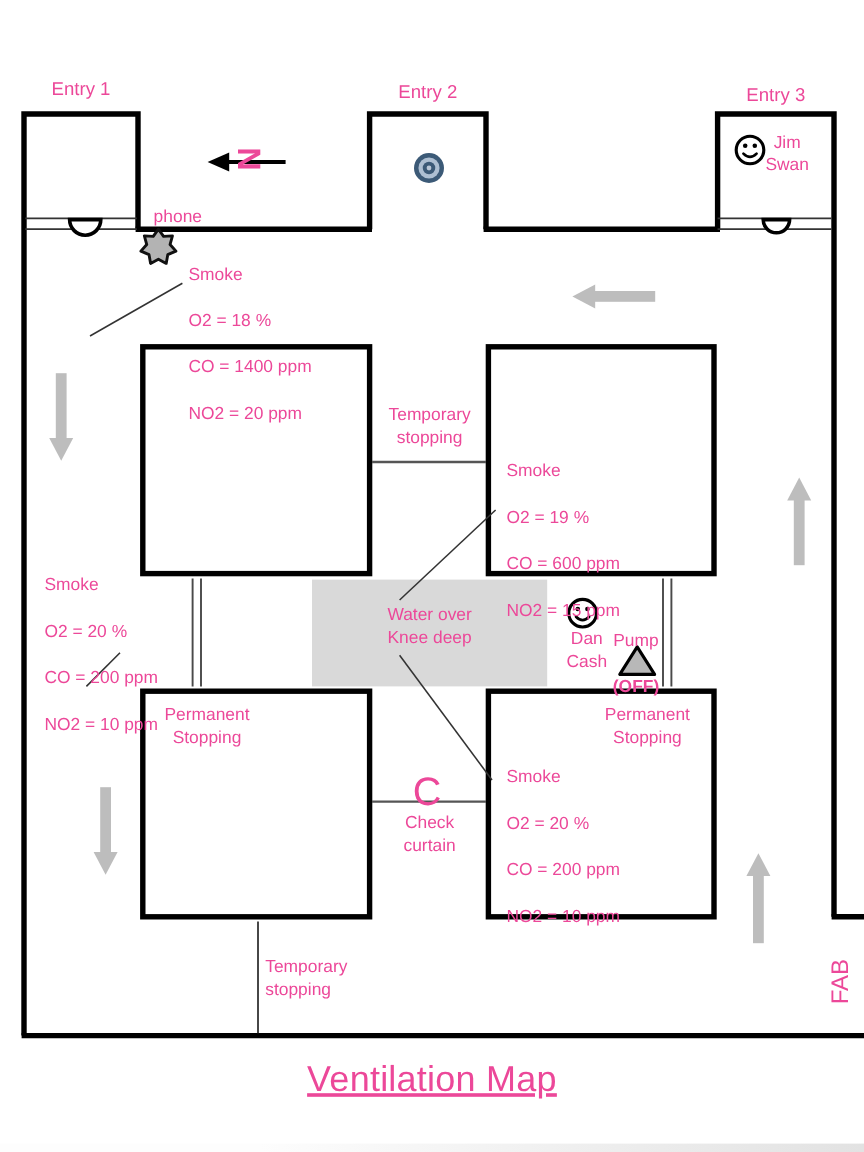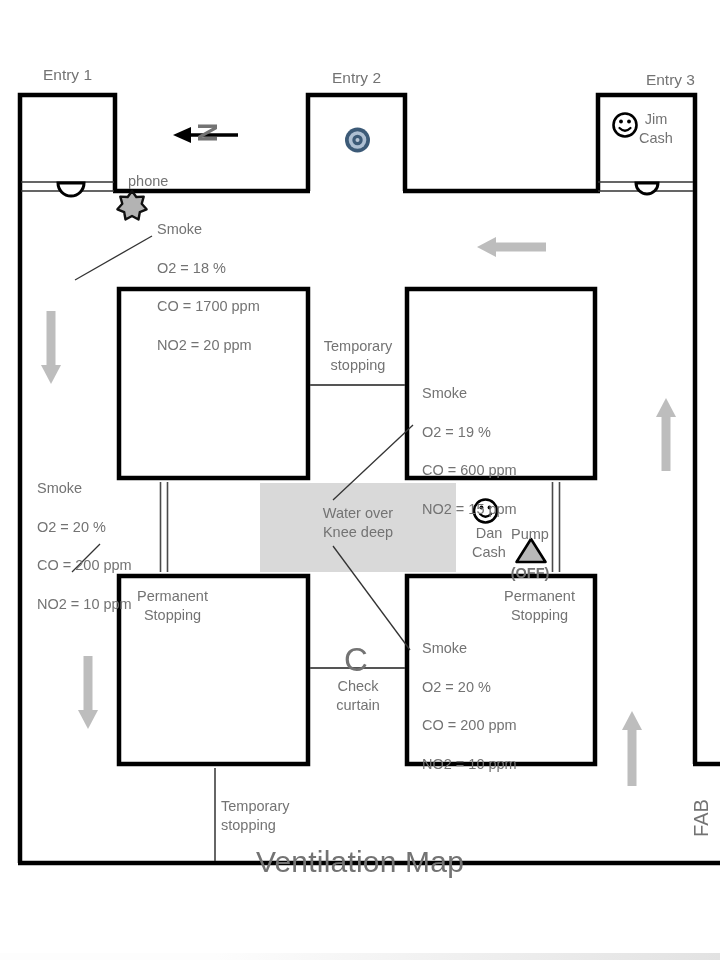--- a/index.html
+++ b/index.html
@@ -1,17 +1,17 @@
 <!DOCTYPE html>
 <html><head>
 <meta charset="utf-8">
 <style>
   html,body{margin:0;padding:0;background:#fff;}
   .slide{position:relative;width:720px;height:960px;background:#ffffff;overflow:hidden;
-         font-family:"Liberation Sans",sans-serif;color:#737373;}
+         font-family:"Liberation Sans",sans-serif;color:#ec4899;}
   .abs{position:absolute;}
   svg.layer{position:absolute;left:0;top:0;width:720px;height:960px;}
   .lbl{font-size:14.5px;line-height:19.3px;white-space:pre-line;}
   .ctr{text-align:center;}
   .entry-lbl{font-size:15.5px;}
   .line{display:block;}
   .bold{font-weight:bold;}
   .title{font-size:30px;letter-spacing:.2px;}
   .north-n{font-size:27px;font-weight:bold;transform:rotate(90deg);}
   .fab{font-size:20px;transform:translate(-50%,-50%) rotate(-90deg);}
@@ -110,34 +110,34 @@
       <circle cx="481.5" cy="507.5" r="1.9" fill="#000"></circle>
         <circle cx="489.5" cy="507.5" r="1.9" fill="#000"></circle>
       <path d="M480 514 Q485.5 519.5 491 514" fill="none" stroke="#000" stroke-width="2.2" stroke-linecap="round"></path>
     </g>
 
     <polygon points="531,539 516.5,562 545.5,562" fill="#b8b8b8" stroke="#000" stroke-width="2.6" stroke-linejoin="round"></polygon>
   </svg>
 
   <div class="abs entry-lbl ctr" style="left:20px;top:66px;width:95px;">Entry 1</div>
   <div class="abs entry-lbl ctr" style="left:308px;top:69px;width:97px;text-align:center;">Entry 2</div>
-  <div class="abs entry-lbl ctr" style="left:598px;top:71px;width:97px;text-align:right;">Entry 3</div>
+  <div class="abs entry-lbl ctr" style="left:598px;top:71px;width:97px;">Entry 3</div>
 
   <div class="abs north-n" style="left:197px;top:117px;">N</div>
 
   <div class="abs lbl" style="left:128px;top:172px;">phone</div>
 
 
   <div class="abs lbl ctr" style="left:636px;top:110px;width:40px;">Jim
-Cash</div>
+Swan</div>
 
   <div class="abs lbl" style="left:157px;top:201px;">
     <span class="line">Smoke</span>
     <span class="line">O2 = 18 %</span>
-    <span class="line">CO = 1700 ppm</span>
+    <span class="line">CO = 1400 ppm</span>
     <span class="line">NO2 = 20 ppm</span>
   </div>
 
   <div class="abs lbl ctr" style="left:312px;top:337px;width:92px;">Temporary
 stopping</div>
 
   <div class="abs lbl" style="left:422px;top:365px;">
     <span class="line">Smoke</span>
     <span class="line">O2 = 19 %</span>
     <span class="line">CO = 600 ppm</span>
@@ -176,16 +176,16 @@
 
   <div class="abs check-c" style="left:344px;top:643px;">C</div>
   <div class="abs lbl ctr" style="left:312px;top:677px;width:92px;text-align:center;">Check
 curtain</div>
 
   <div class="abs lbl" style="left:221px;top:797px;">Temporary
 stopping</div>
 
   <div class="abs fab" style="left:701px;top:818px;">FAB</div>
 
-  <div class="abs title ctr" style="left:0;top:845px;width:720px;">Ventilation Map</div>
+  <div class="abs title ctr" style="left:0;top:883px;width:720px;text-decoration:underline;">Ventilation Map</div>
 
   <div class="edge"></div>
 </div>
 
 </body></html>

